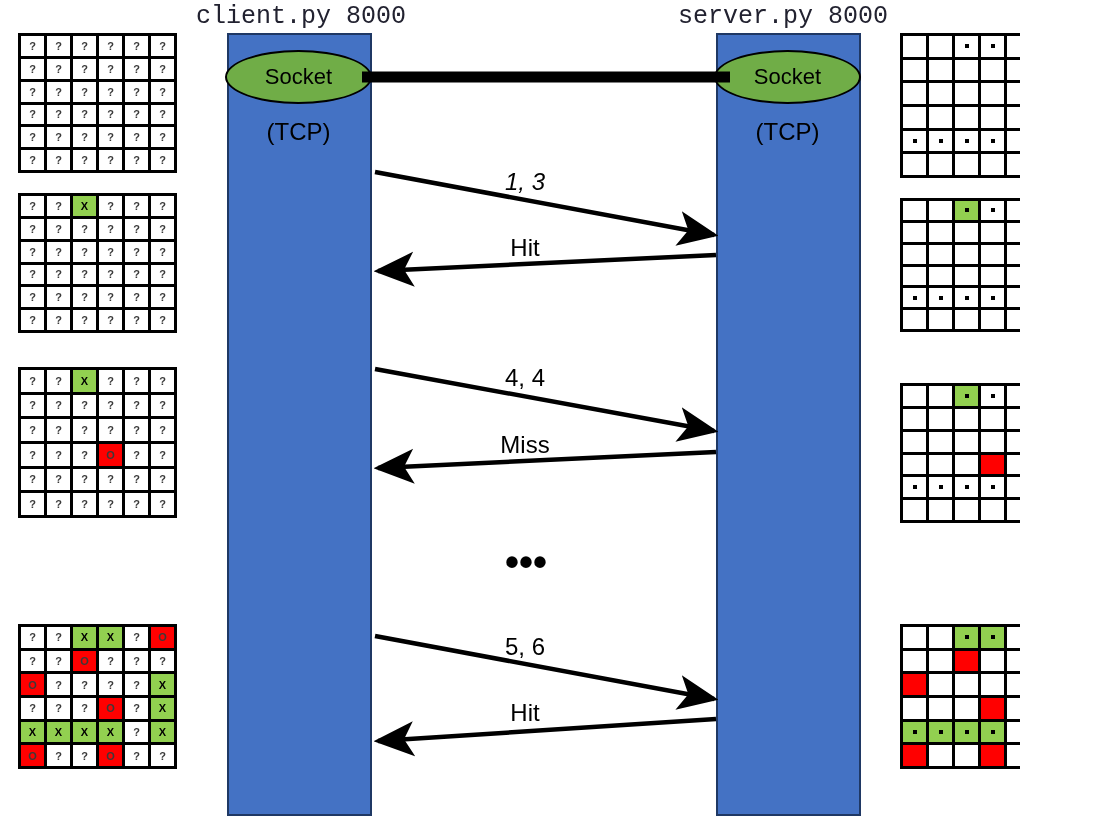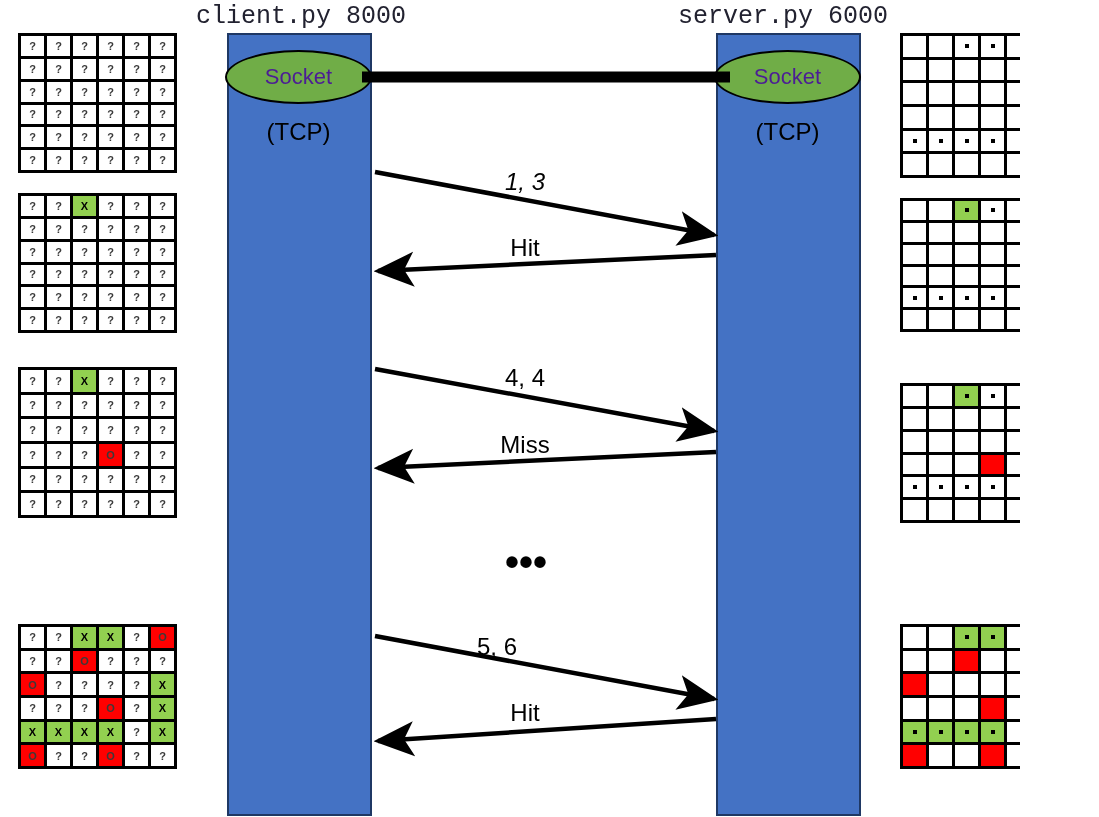--- a/index.html
+++ b/index.html
@@ -51,21 +51,21 @@
     border-radius: 50%;
     background: #70AD47;
     border: 2.5px solid #000000;
     box-sizing: border-box;
     display: flex;
     align-items: center;
     justify-content: center;
     margin: 0 auto;
   }
   .socket-label {
-    color: #4c1d95;
+    color: #000000;
     font-size: 22px;
     font-family: "Liberation Sans", sans-serif;
   }
   .tcp-label {
     margin-top: 14px;
     font-size: 24px;
     color: #000000;
     font-family: "Liberation Sans", sans-serif;
   }
 
@@ -126,21 +126,21 @@
     background: #000000;
   }
   .cell .qmark { font-size: 11px; }
 </style>
 </head>
 <body>
 
 <div id="canvas">
 
   <div class="hdr" id="hdr-client">client.py 8000</div>
-  <div class="hdr" id="hdr-server">server.py 6000</div>
+  <div class="hdr" id="hdr-server">server.py 8000</div>
 
   <div class="lifeline" id="lifeline-client"></div>
   <div class="lifeline" id="lifeline-server"></div>
 
   <div class="socket-wrap" id="socket-client">
     <div class="socket-ellipse">
       <span class="socket-label">Socket</span>
     </div>
     <div class="tcp-label">(TCP)</div>
   </div>
@@ -171,21 +171,21 @@
     <line x1="716" y1="452" x2="378" y2="468" stroke="#000000" stroke-width="4.5" marker-end="url(#arrowL)"></line>
 
     <line x1="375" y1="636" x2="714" y2="699" stroke="#000000" stroke-width="4.5" marker-end="url(#arrowR)"></line>
     <line x1="716" y1="719" x2="378" y2="741" stroke="#000000" stroke-width="4.5" marker-end="url(#arrowL)"></line>
   </svg>
 
   <div class="msg-label" style="left:460px; top:168px; width:130px;font-style:italic;">1, 3</div>
   <div class="msg-label" style="left:460px; top:234px; width:130px;">Hit</div>
   <div class="msg-label" style="left:460px; top:364px; width:130px;">4, 4</div>
   <div class="msg-label" style="left:460px; top:431px; width:130px;">Miss</div>
-  <div class="msg-label" style="left:432px; top:633px; width:130px;">5, 6</div>
+  <div class="msg-label" style="left:460px; top:633px; width:130px;">5, 6</div>
   <div class="msg-label" style="left:460px; top:699px; width:130px;">Hit</div>
 
   <div class="ellipsis-label" style="left:505px; top:552px;">•••</div>
 
   <div class="grid" id="cgrid-0" style="left:18px; top:33px; width:155px; height:136px;">
       <div class="cell">
         <span class="qmark">?</span>
       </div>
       <div class="cell">
         <span class="qmark">?</span>

